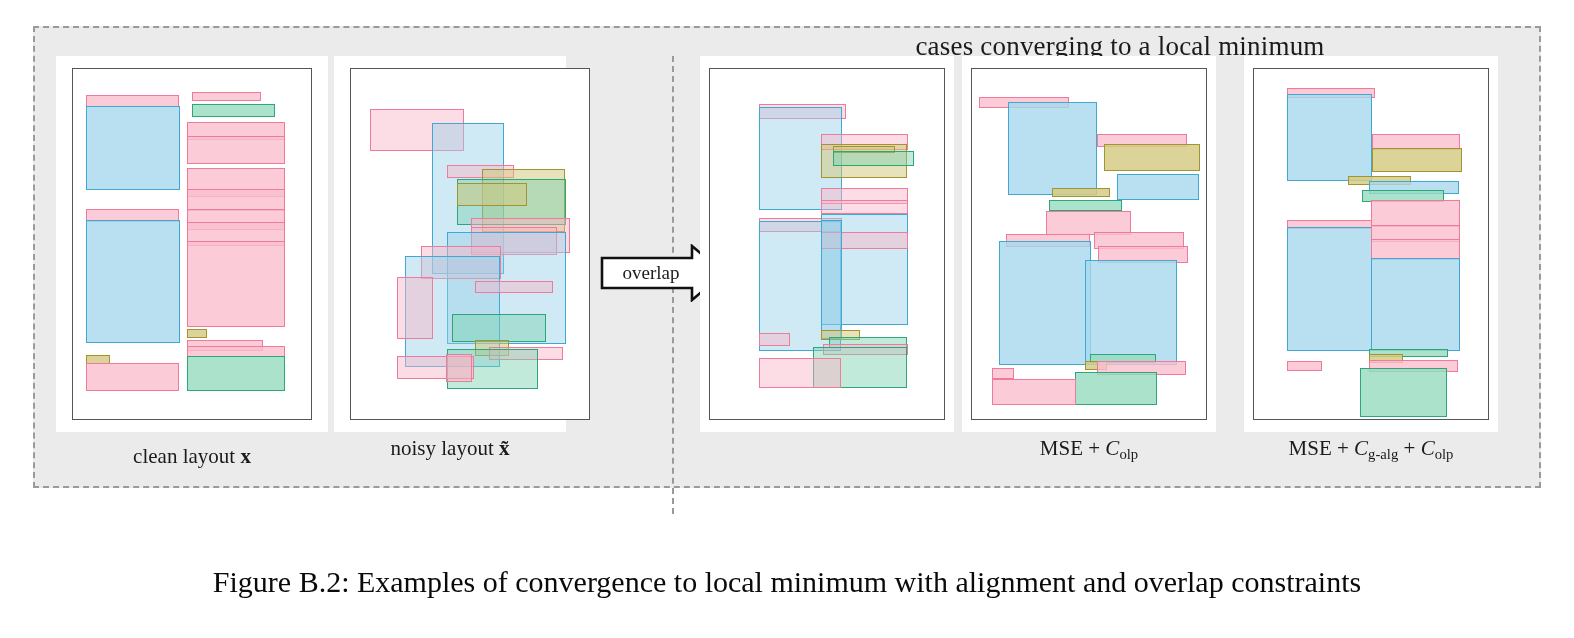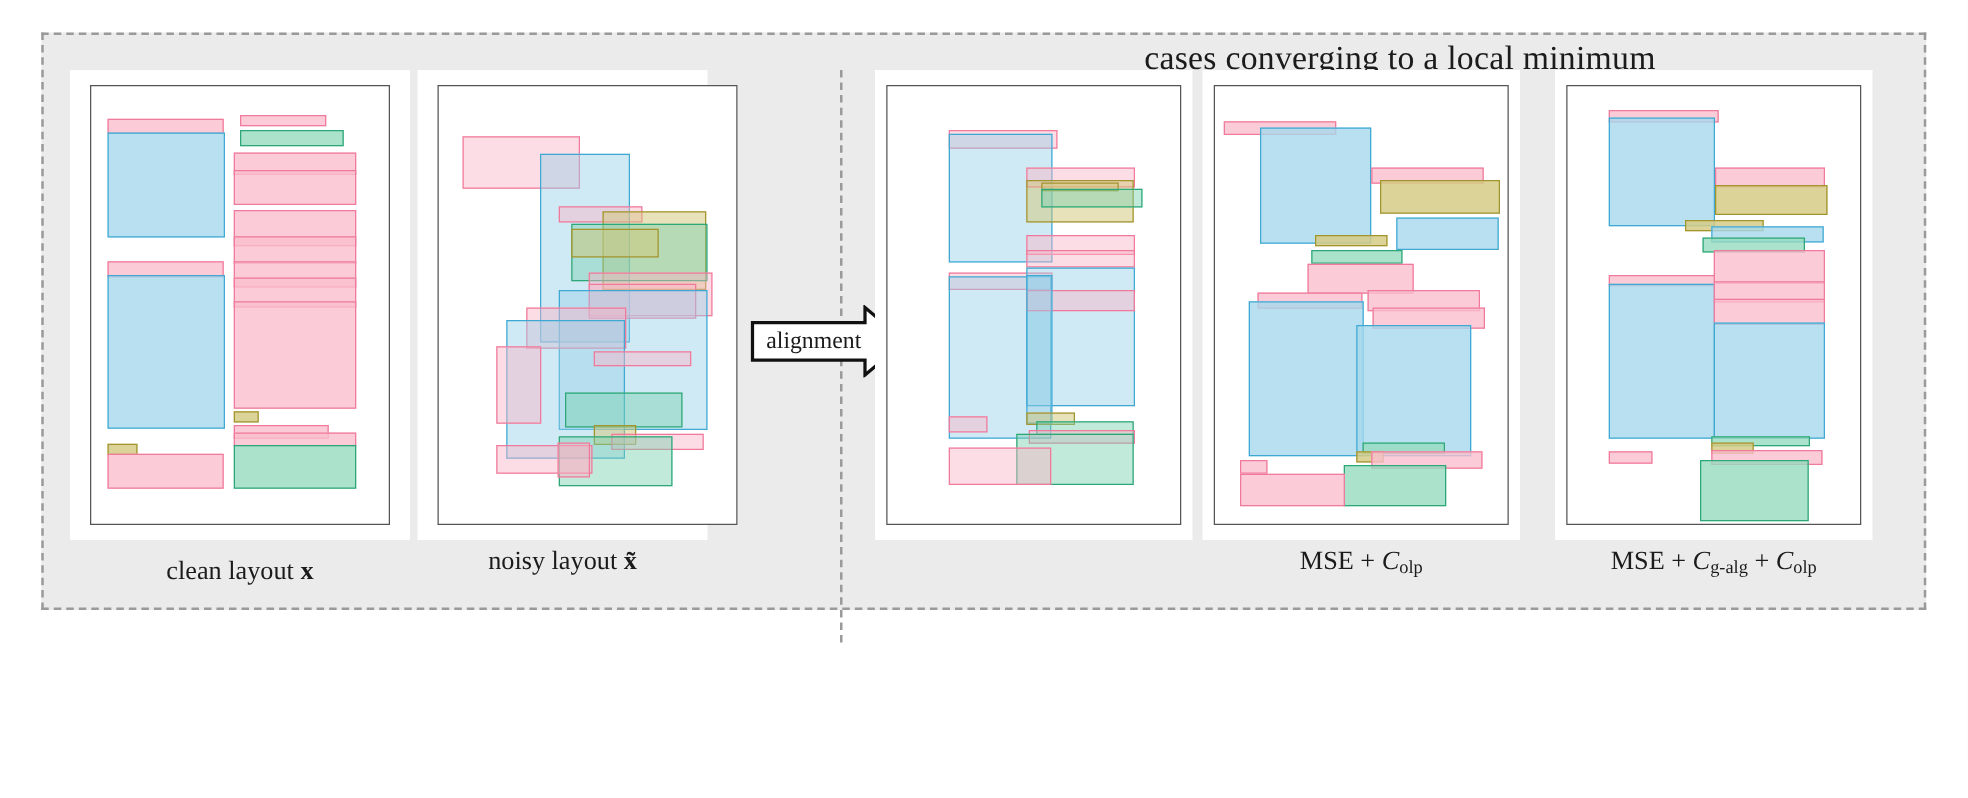--- a/index.html
+++ b/index.html
@@ -147,21 +147,21 @@
     </div>
     <div class="panel-label" style="top:380px;">
       <span>noisy layout&nbsp;<span class="bfx">x̃</span></span>
     </div>
   </div>
 
   <div class="arrow-wrap">
     <svg width="126" height="58" viewBox="0 0 126 58" aria-hidden="true">
       <polygon points="2,14 92,14 92,2 124,29 92,56 92,44 2,44" fill="#ffffff" stroke="#111111" stroke-width="2.6" stroke-linejoin="miter"></polygon>
     </svg>
-    <div class="arrow-text">alignment</div>
+    <div class="arrow-text">overlap</div>
   </div>
 
   <div class="panel-wrap" style="left:700px;top:56px;width:254px;height:376px;">
     <div class="panel-pad"></div>
     <div class="panel" style="left:9px;top:12px;width:236px;height:352px;">
       <div class="canvas t" id="cv2">
           <div class="bx c-pink" style="left: 21%; top: 10%; width: 37%; height: 4.2%;"></div>
           <div class="bx c-blue" style="left: 21%; top: 10.8%; width: 35.5%; height: 29.5%;"></div>
           <div class="bx c-pink" style="left: 47.5%; top: 18.5%; width: 37%; height: 4.5%;"></div>
           <div class="bx c-olive" style="left: 47.5%; top: 21.5%; width: 36.5%; height: 9.5%;"></div>
@@ -236,14 +236,15 @@
           <div class="bx c-pink" style="left: 14%; top: 83.5%; width: 15%; height: 2.8%;"></div>
           <div class="bx c-pink" style="left: 49%; top: 83%; width: 38%; height: 3.6%;"></div>
           <div class="bx c-green" style="left: 45.5%; top: 85.5%; width: 37%; height: 14%;"></div>
         </div>
     </div>
     <div class="panel-label" style="top:380px;width:300px;left:-23px;">
       <span>MSE&nbsp;+&nbsp;<span class="cal">C</span><span class="sub">g-alg</span>&nbsp;+&nbsp;<span class="cal">C</span><span class="sub">olp</span></span>
     </div>
   </div>
 
+  <div class="caption">Figure B.2: Examples of convergence to local minimum with alignment and overlap constraints</div>
 
 </div>
 
 </body></html>

